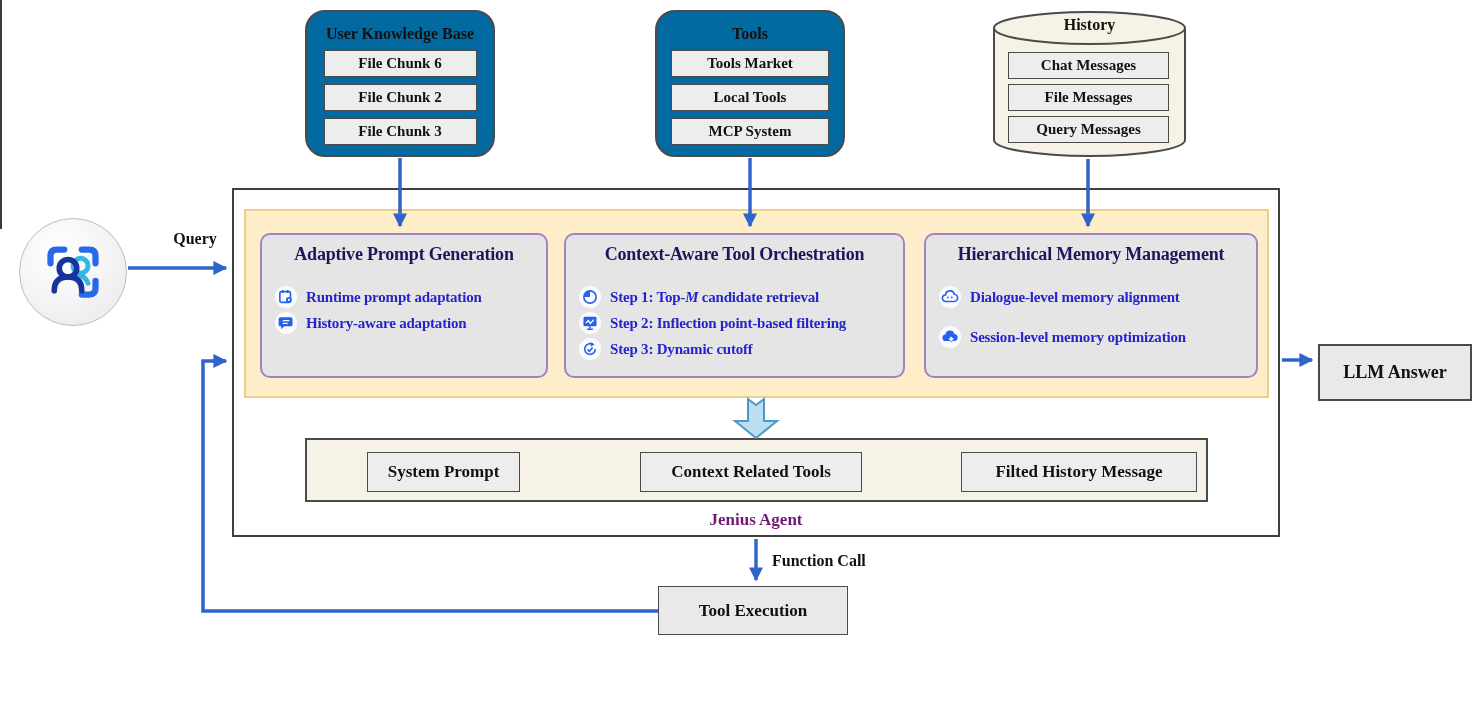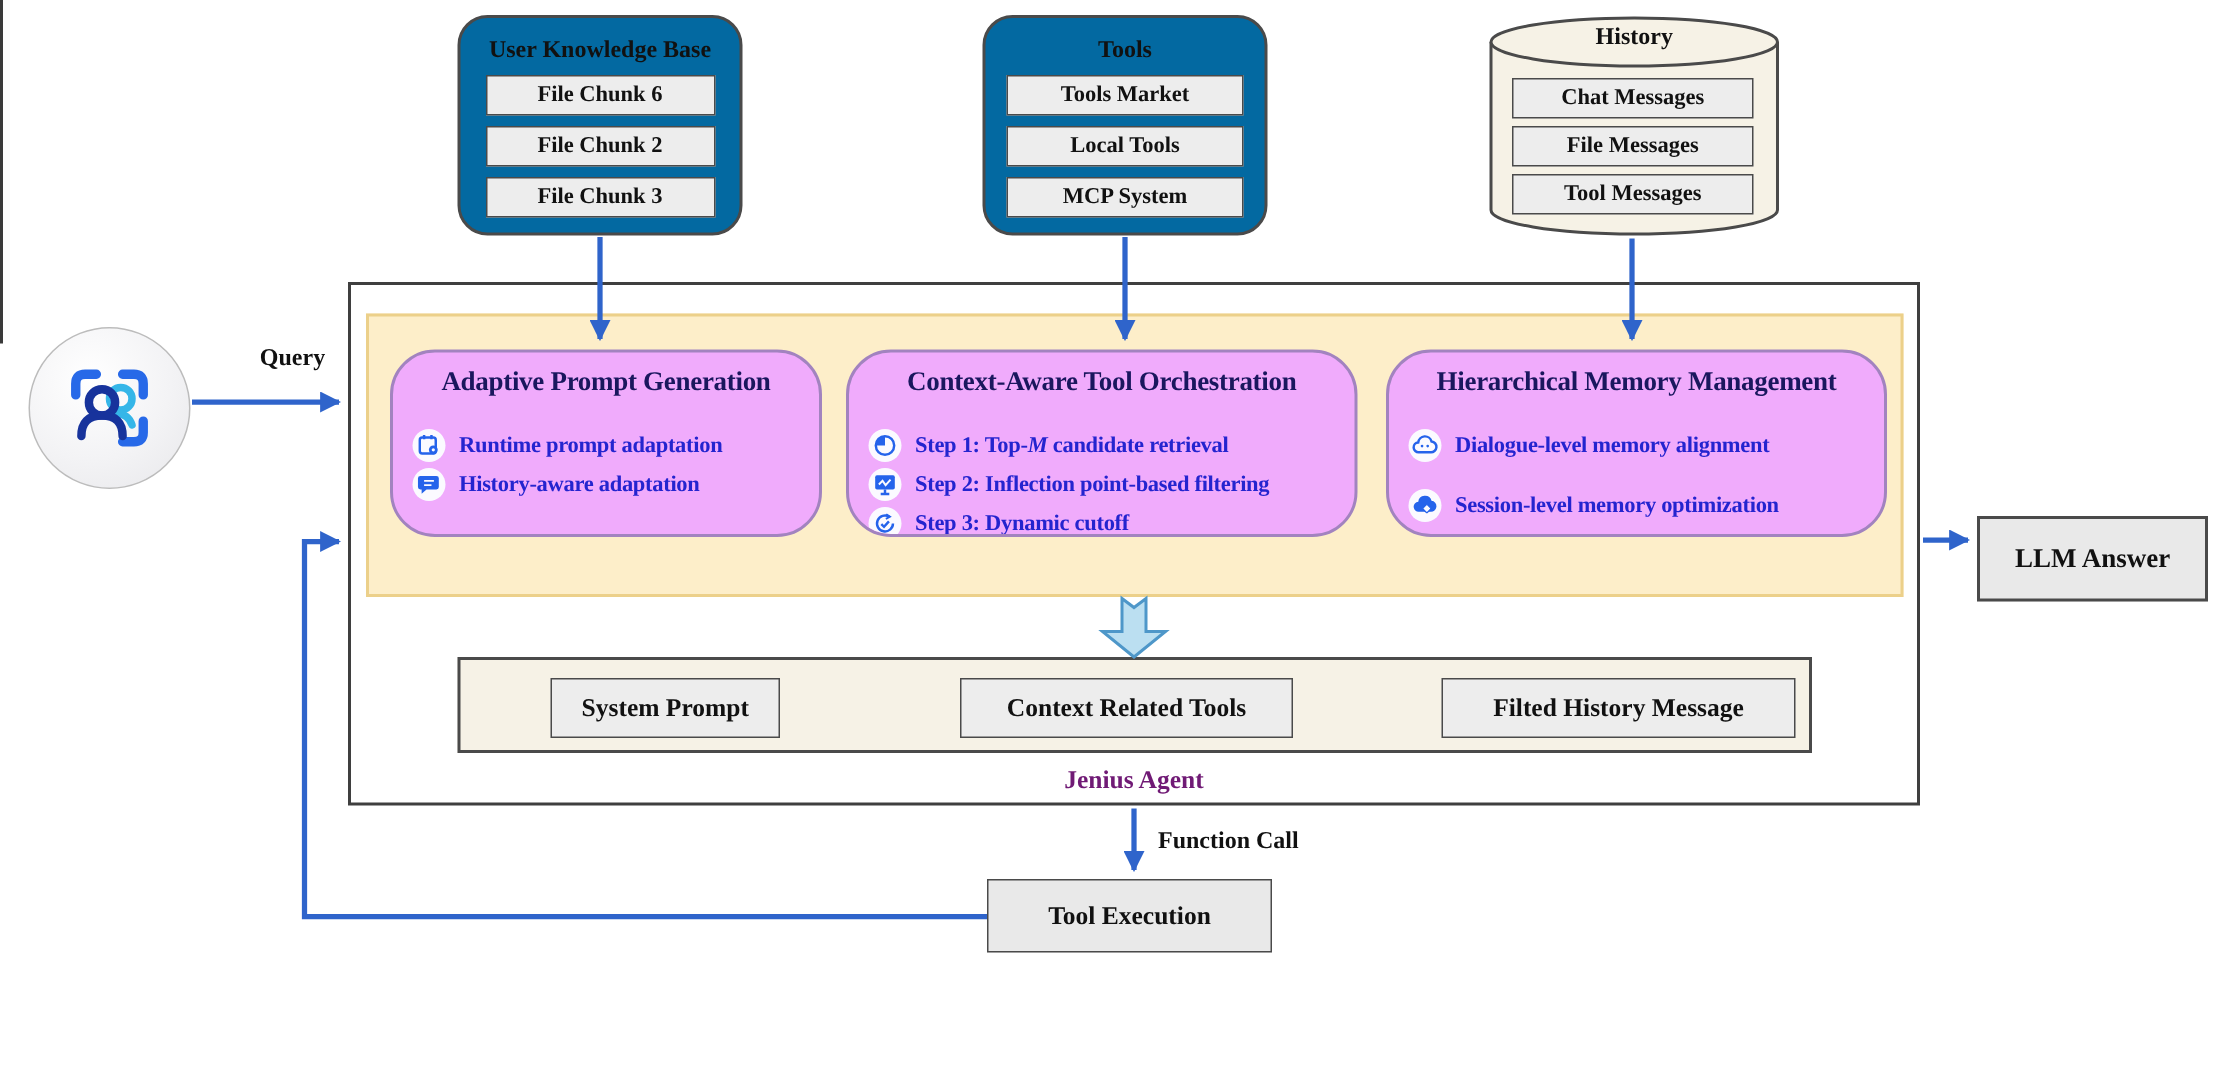--- a/index.html
+++ b/index.html
@@ -19,22 +19,22 @@
     font-size:15px;color:#111;
   }
   .stack{display:flex;flex-direction:column;gap:7px;}
   .stack .slot{width:153px;height:27px;}
   
   #agent-frame{position:absolute;left:232px;top:188px;width:1048px;height:349px;
     border:2px solid #3f3f3f;box-sizing:border-box;background:#ffffff;}
   #yellow-band{position:absolute;left:244px;top:209px;width:1025px;height:189px;
     background:#fdeec9;border:2px solid #ecd08a;box-sizing:border-box;}
   .module{
-    position:absolute;top:233px;height:125px;background:#f0abfc;border:2px solid #a283bf;
-    border-radius:30px;box-sizing:border-box;overflow:hidden;
+    position:absolute;top:233px;height:145px;background:#e5e5e5;border:2px solid #a283bf;
+    border-radius:10px;box-sizing:border-box;overflow:hidden;
   }
   .module-title{text-align:center;margin-top:9px;font-size:18px;color:#1a175e;letter-spacing:-0.2px;}
   .module-rows{margin-top:19px;display:flex;flex-direction:column;padding-left:13px;}
   .module-rows.gap-s .mrow{height:26px;}
   .module-rows.gap-l .mrow{height:26px;margin-bottom:14px;}
   .mrow{display:flex;align-items:center;gap:9px;}
   .mrow-text{font-size:15px;color:#2424cf;white-space:nowrap;letter-spacing:-0.2px;}
   .icon-badge{width:22px;height:22px;border-radius:50%;background:#fbfaff;
     display:flex;align-items:center;justify-content:center;flex:0 0 22px;}
   
@@ -86,21 +86,21 @@
   </div>
 
   <div id="history-box">
     <svg width="195" height="152" viewBox="0 0 195 152">
       <path d="M2 20 L2 132 A95.5 16 0 0 0 193 132 L193 20" fill="#f6f2e6" stroke="#4a4a4a" stroke-width="2"></path>
       <ellipse cx="97.5" cy="20" rx="95.5" ry="16" fill="#f6f2e6" stroke="#4a4a4a" stroke-width="2"></ellipse>
     </svg>
     <div id="history-title">History</div>
     <div class="slot hist-item" style="top:44px">Chat Messages</div>
     <div class="slot hist-item" style="top:76px">File Messages</div>
-    <div class="slot hist-item" style="top:108px">Tool Messages</div>
+    <div class="slot hist-item" style="top:108px">Query Messages</div>
   </div>
 
   <div id="user-circle">
     <svg width="60" height="60" viewBox="0 0 48 48">
       <g fill="none" stroke-linecap="round" stroke-linejoin="round">
         <path d="M6 17 V11 Q6 6 11 6 H17" stroke="#2769e8" stroke-width="5"></path>
         <path d="M31 6 H37 Q42 6 42 11 V17" stroke="#2769e8" stroke-width="5"></path>
         <path d="M42 31 V37 Q42 42 37 42 H31" stroke="#2769e8" stroke-width="5"></path>
         <circle cx="30" cy="19" r="6" stroke="#35b6e8" stroke-width="4"></circle>
         <path d="M36 33 Q34 27 28 27" stroke="#35b6e8" stroke-width="4"></path>

